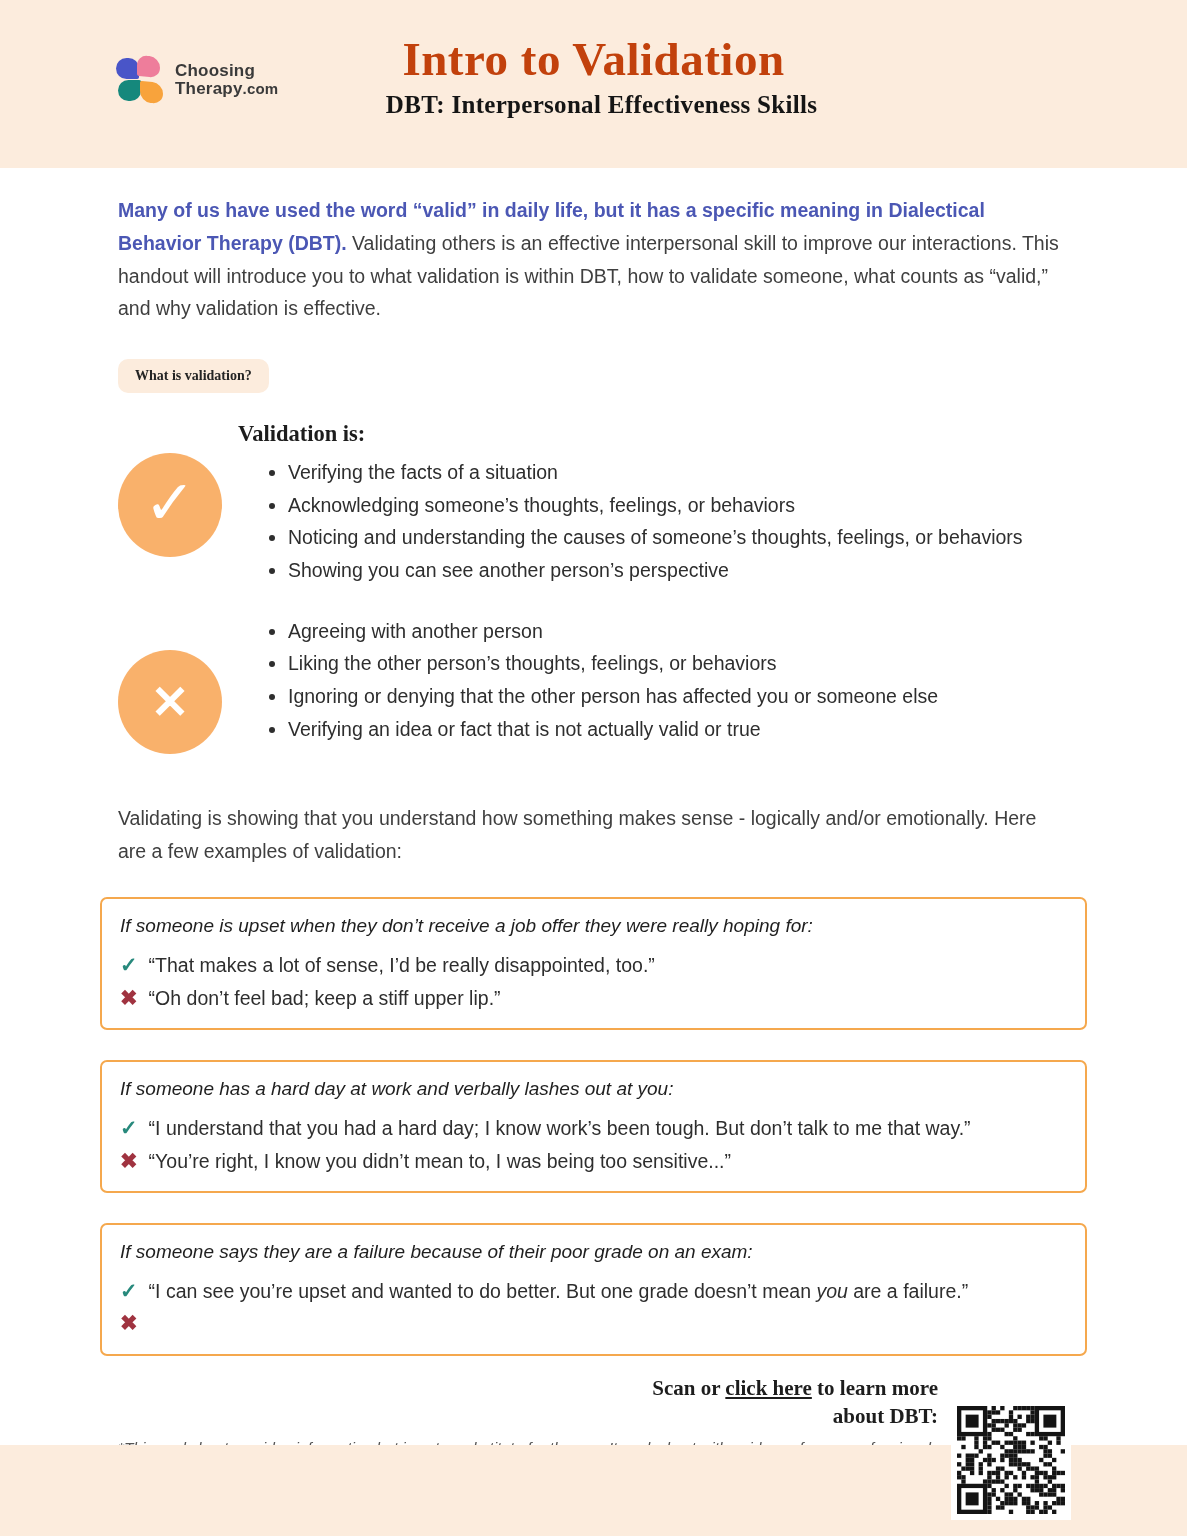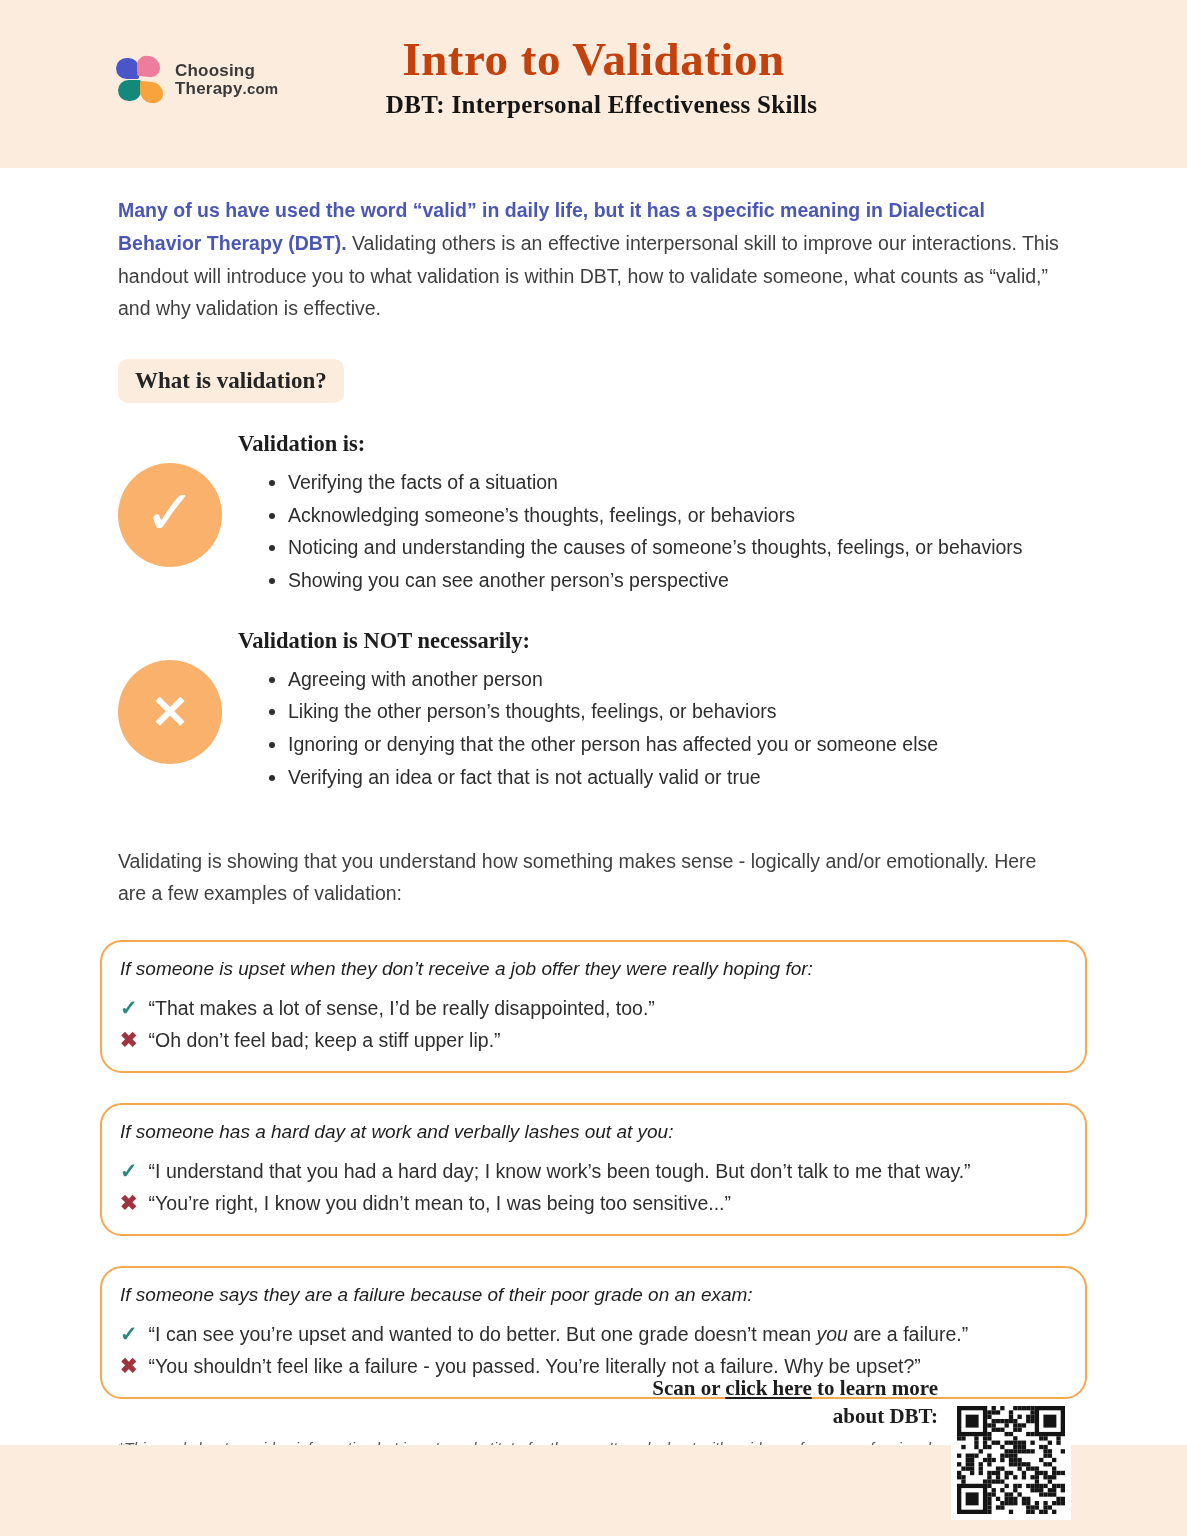--- a/index.html
+++ b/index.html
@@ -36,41 +36,41 @@
     text-align:center;font-family:"Liberation Serif",serif;font-weight:bold;
     font-size:25px;color:#151515;margin-top:8px;letter-spacing:.3px;padding-left:16px;
   }
   
   .content{padding:0 118px;}
   .intro{margin:26px 0 0 0;font-size:19.5px;line-height:1.68;color:#3f3f3f;}
   .intro .hl{color:var(--blue-text);font-weight:bold;}
   .badge{
     display:inline-block;margin-top:34px;background:var(--peach);
     padding:9px 17px;border-radius:10px;font-family:"Liberation Serif",serif;
-    font-weight:bold;font-size:23px;color:#242424;
+    font-weight:bold;font-size:14px;color:#242424;
   }
   .section{display:flex;margin-top:28px;}
   .icon-col{flex:0 0 120px;padding-top:32px;}
   .circle{
     width:104px;height:104px;border-radius:50%;background:var(--circle-orange);
     display:flex;align-items:center;justify-content:center;color:#ffffff;
   }
   .circle .glyph-check{font-size:62px;line-height:1;transform:translateY(-2px);}
   .circle .glyph-x{font-size:46px;font-weight:bold;line-height:1;}
   .section-body{flex:1;}
   .section-heading{
     font-family:"Liberation Serif",serif;font-weight:bold;font-size:22.5px;
     color:var(--heading-ink);margin:0 0 12px 0;
   }
   .bullets{margin:0;padding-left:50px;}
   .bullets li{font-size:19.5px;line-height:1.42;margin-bottom:5px;color:var(--ink);}
   .examples-intro{margin:48px 0 0 0;font-size:19.5px;line-height:1.68;color:#3f3f3f;}
   
   .example-box{
-    border:2.5px solid var(--accent-orange);border-radius:22px;background:#ffffff;
+    border:2.5px solid var(--accent-orange);border-radius:7px;background:#ffffff;
     margin:30px -18px 0 -18px;padding:16px 22px 15px 18px;
   }
   .scenario{font-style:italic;font-size:19px;color:#1f1f1f;margin:0 0 13px 0;}
   .quote-line{display:flex;gap:11px;font-size:19.5px;line-height:1.45;color:var(--ink);align-items:baseline;margin-top:2px;}
   .mark{flex:0 0 auto;font-weight:bold;font-size:21px;}
   .mark.check{color:var(--check-green);}
   .mark.cross{color:var(--x-red);}
   .quote-line em{font-style:italic;}
   
   .disclaimer{
@@ -139,21 +139,20 @@
     </div>
 
     
     <div class="section">
       <div class="icon-col">
         <div class="circle">
           <span class="glyph-x">✕</span>
         </div>
       </div>
       <div class="section-body">
-        <h3 class="section-heading">Validation is NOT necessarily:</h3>
         <ul class="bullets">
           <li>Agreeing with another person</li>
           <li>Liking the other person’s thoughts, feelings, or behaviors</li>
           <li>Ignoring or denying that the other person has affected you or someone else</li>
           <li>Verifying an idea or fact that is not actually valid or true</li>
         </ul>
       </div>
     </div>
 
     
@@ -187,21 +186,20 @@
 
     
     <div class="example-box">
       <p class="scenario">If someone says they are a failure because of their poor grade on an exam:</p>
       <div class="quote-line">
         <span class="mark check">✓</span>
         <span><span>“I can see you’re upset and wanted to do better. But one grade doesn’t mean </span><em>you</em><span> are a failure.”</span></span>
       </div>
       <div class="quote-line">
         <span class="mark cross">✖</span>
-        <span>“You shouldn’t feel like a failure - you passed. You’re literally not a failure. Why be upset?”</span>
       </div>
     </div>
 
   </div>
 
   <p class="disclaimer">*This worksheet provides information but is not a substitute for therapy. It works best with guidance from a professional.</p>
   <div class="footer-band"></div>
   <div class="scan-text"><span>Scan or </span><a>click here</a><span> to learn more</span><br><span>about DBT:</span></div>
   <div class="qr-box">
     <svg viewBox="0 0 100 100" xmlns="http://www.w3.org/2000/svg">

